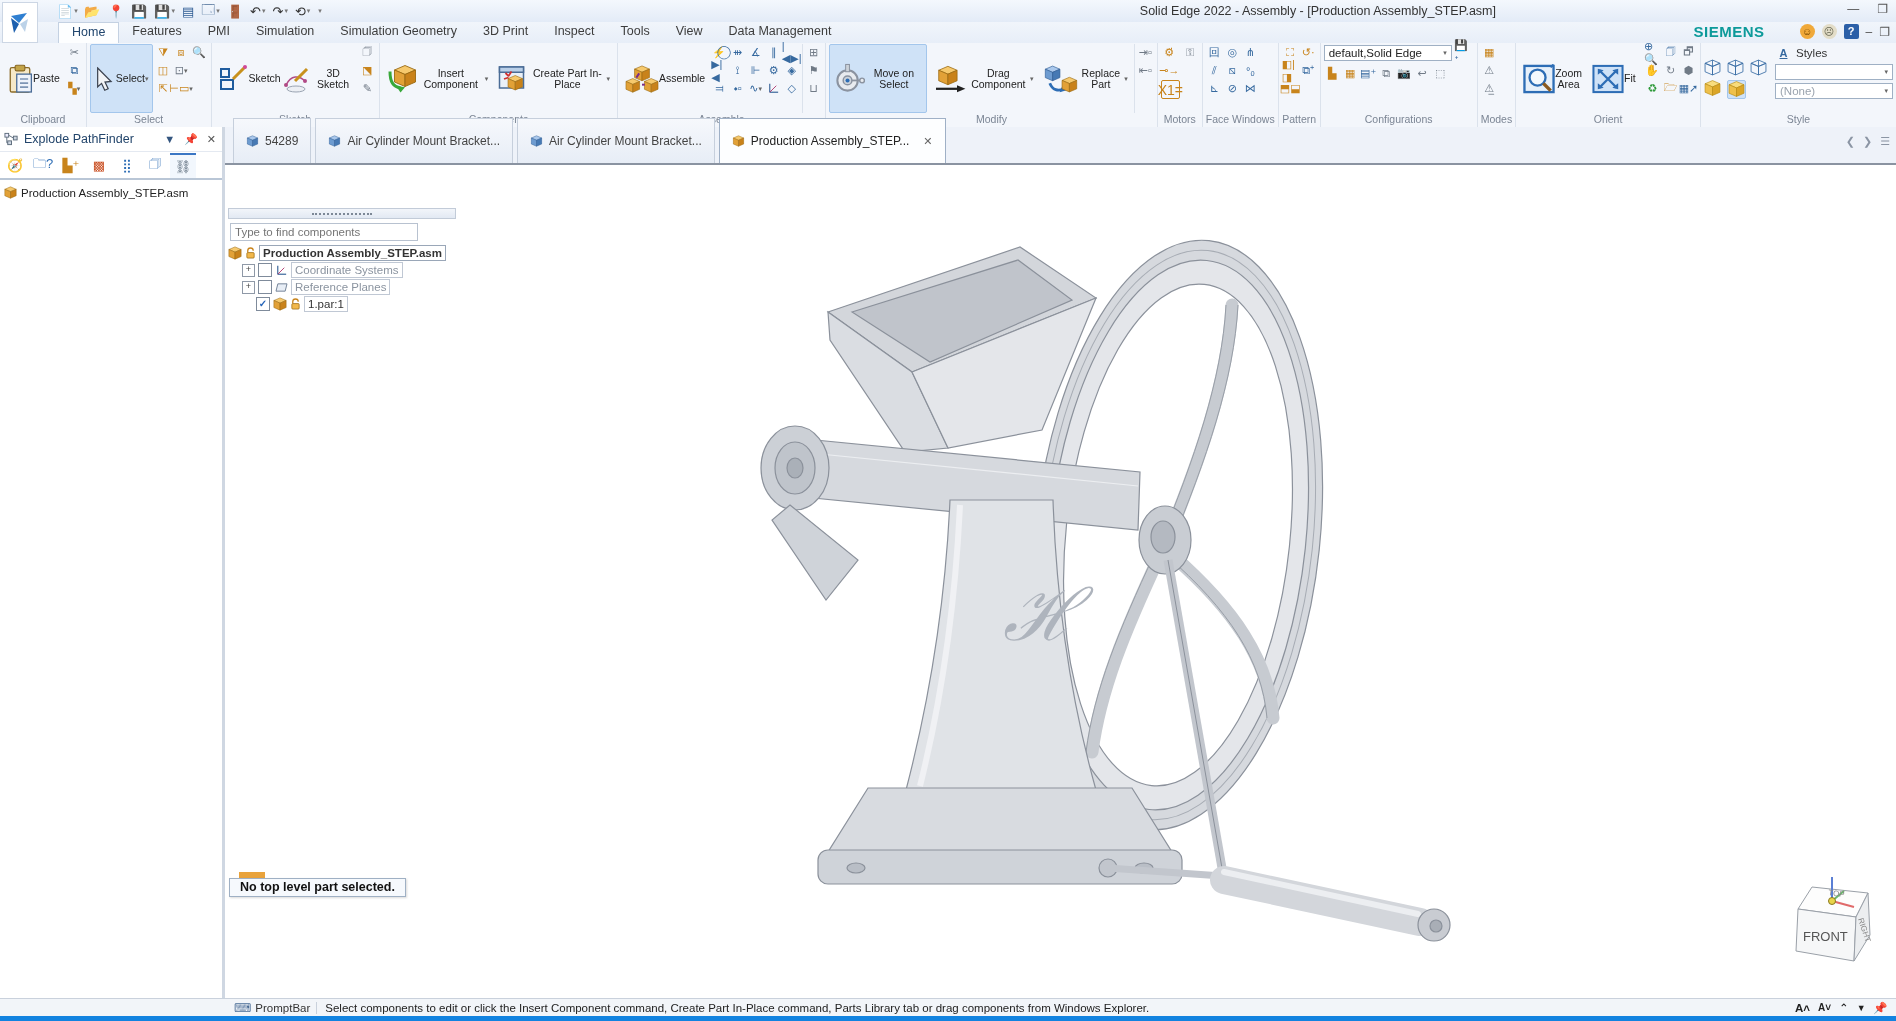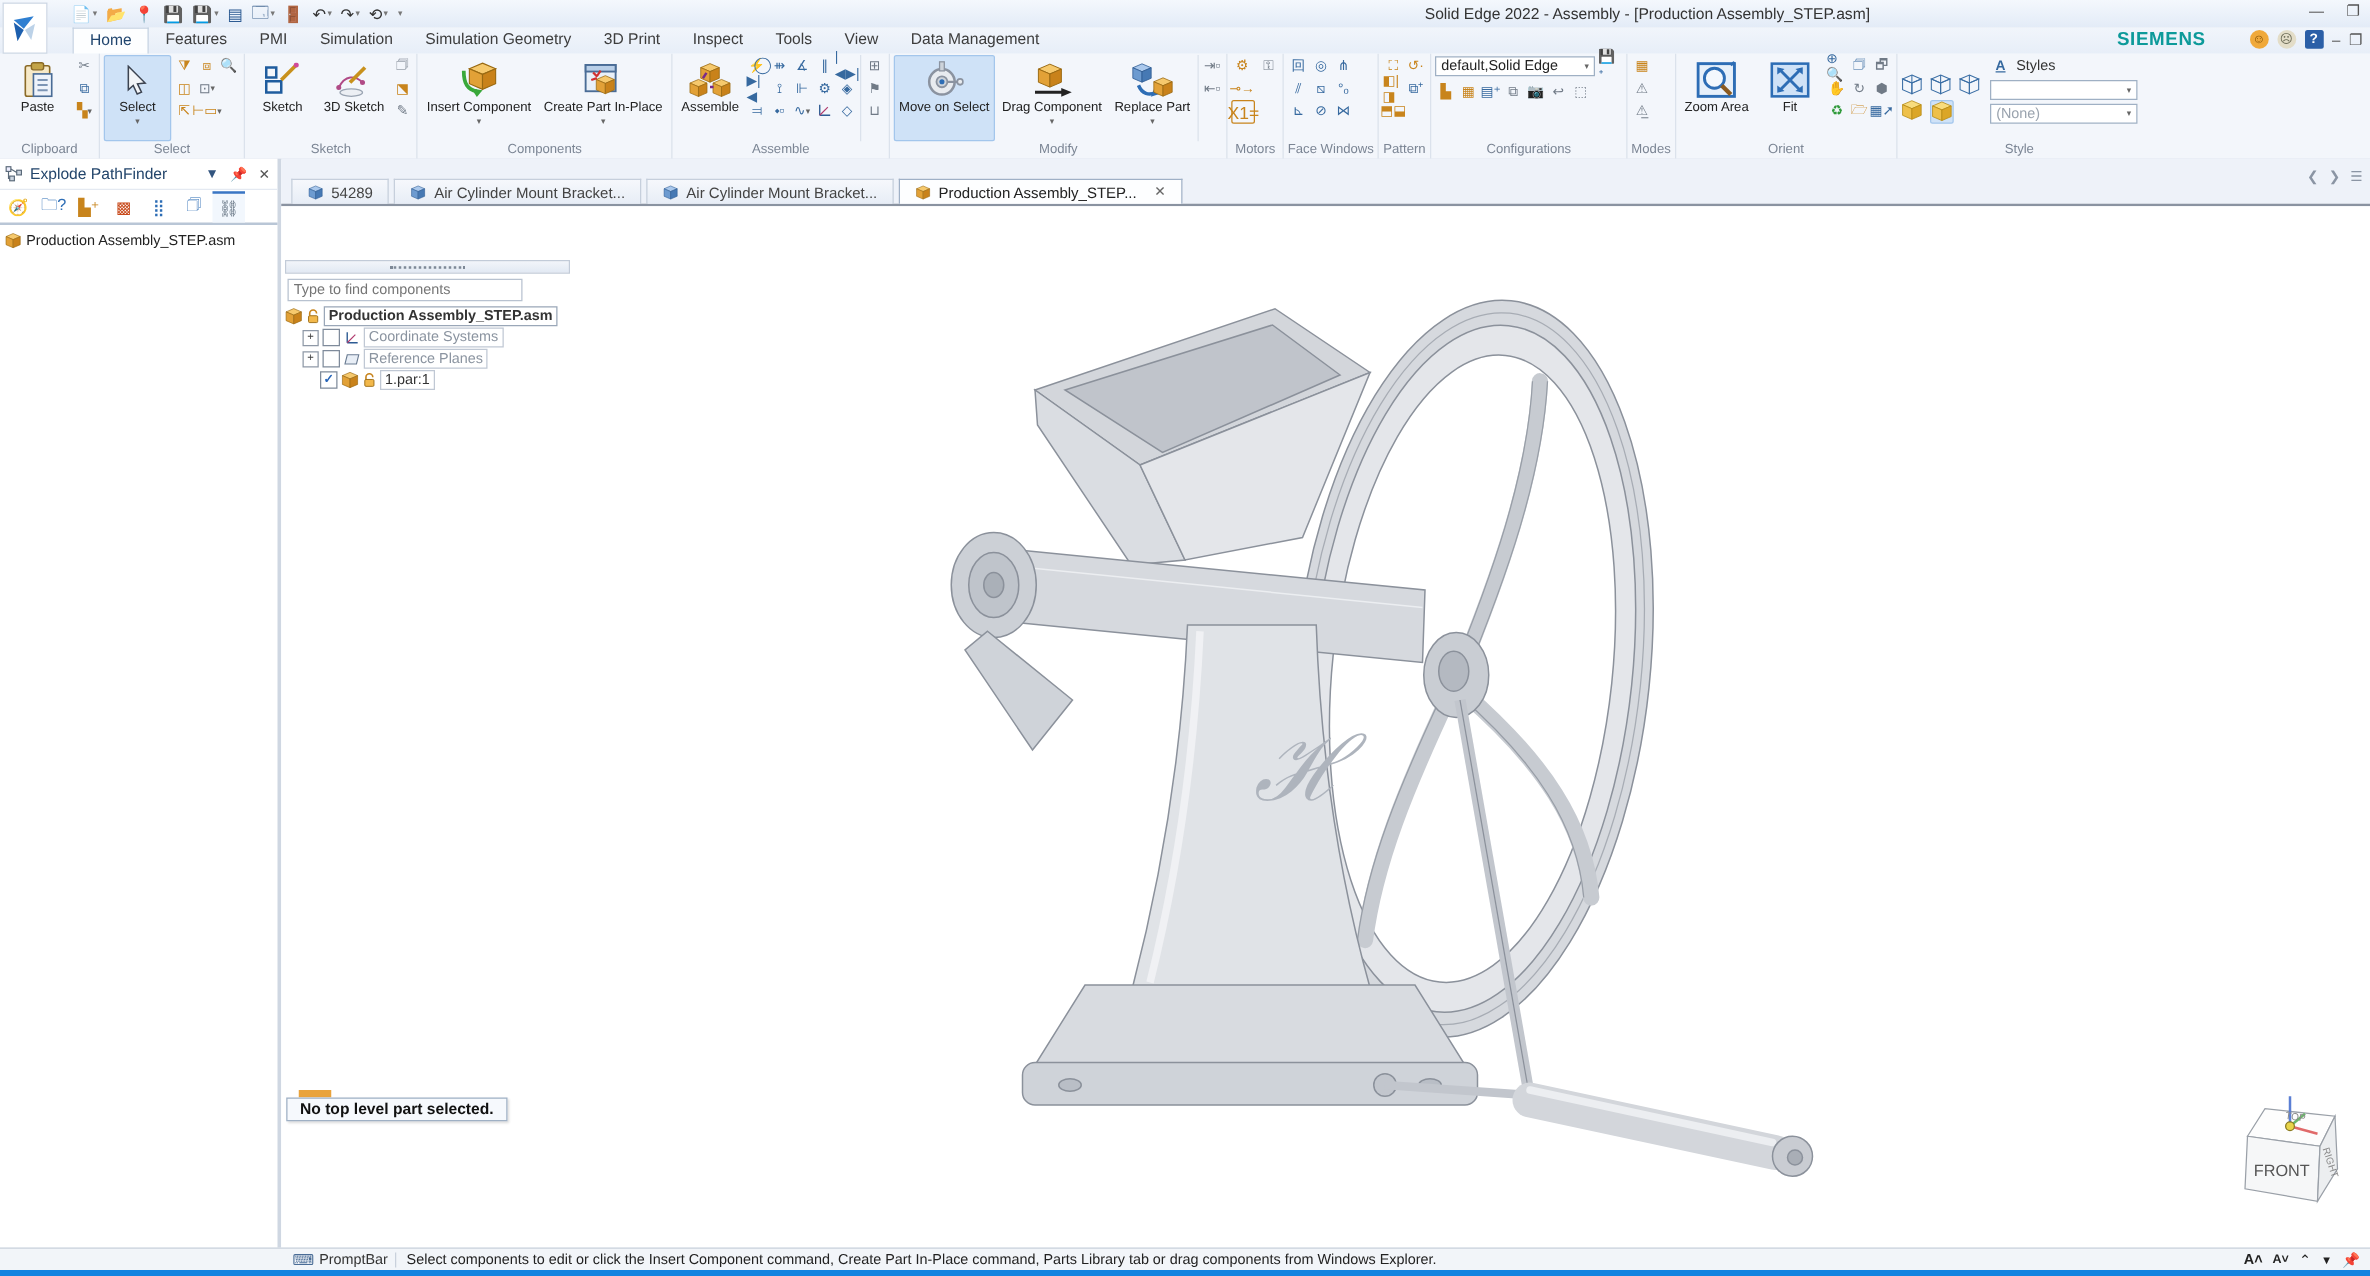--- a/index.html
+++ b/index.html
@@ -26,21 +26,21 @@
   .brand{color:#0d9a9a;font-weight:bold;font-size:15px;letter-spacing:.5px;margin-right:28px}
   .face{width:15px;height:15px;border-radius:50%;font-size:10px;line-height:15px;text-align:center}
   .help-badge{width:15px;height:15px;background:#2b5fa7;color:#fff;font-weight:bold;
               font-size:11px;line-height:15px;text-align:center;border-radius:2px}
   
   .ribbon{position:absolute;left:0;top:43px;width:100%;height:84px;background:#f3f6fb;
           border-bottom:1px solid #c9d3e0;display:flex}
   .grp{display:flex;flex-direction:column;border-right:1px solid #dbe2ec;padding:1px 3px 0}
   .grp-body{flex:1;display:flex;align-items:stretch;gap:2px}
   .grp-label{height:14px;font-size:10.5px;color:#7b8594;text-align:center;line-height:13px;white-space:nowrap}
-  .bigbtn{display:flex;flex-direction:column;align-items:center;justify-content:flex-start;
+  .bigbtn{display:flex;align-items:center;justify-content:flex-start;
           min-width:46px;padding:2px 3px;font-size:10.5px;line-height:11px;color:#222;
           text-align:center;border:1px solid transparent;border-radius:2px}
   .bigbtn .bic{height:34px;display:flex;align-items:center;justify-content:center}
   .bigbtn.hl{background:#cfe2f7;border-color:#a3c6ec}
   .dd{font-size:7px;color:#666}
   .minicol{display:flex;flex-direction:column;justify-content:flex-start;gap:1px}
   .minirow{display:flex;gap:1px}
   .mi{width:17px;height:17px;display:flex;align-items:center;justify-content:center;
       font-size:11px;border-radius:2px}
   .mi.b{color:#36699f}.mi.o{color:#c8841c}.mi.g{color:#707a86}
@@ -52,21 +52,21 @@
   .dock-head{height:24px;display:flex;align-items:center;padding:0 4px;gap:5px;border-bottom:1px solid #e4e9f1}
   .dock-title{flex:1;font-size:12.5px;color:#23456b}
   .dock-ctl{font-size:11px;color:#33557f;padding:0 2px}
   .dock-tools{height:26px;display:flex;align-items:center;gap:2px;padding:0 2px;border-bottom:2px solid #b9c6d6}
   .dtool{width:26px;height:23px;display:flex;align-items:center;justify-content:center;font-size:13px}
   .dtool.active{border-top:2px solid #3a76c4;background:#f2f7fd}
   .dock-root{display:flex;align-items:center;gap:4px;padding:6px 4px;font-size:11.5px;color:#222}
   
   .tabbar{position:absolute;left:225px;top:127px;right:0;height:36px;background:#eef2f9;
           border-bottom:2px solid #8a93a1}
-  .dtabs{position:absolute;left:8px;bottom:0;display:flex;height:20px}
+  .dtabs{position:absolute;left:8px;bottom:0;display:flex;height:45px}
   .dtab{display:flex;align-items:center;gap:6px;padding:0 12px;font-size:12px;color:#444;
         border:1px solid #c6cfdc;border-bottom:none;background:linear-gradient(#f6f8fc,#e7edf6);
         margin-right:4px;white-space:nowrap}
   .dtab.active{background:#fdfeff;color:#222;border-color:#9fb0c6}
   .dtab .close{margin-left:8px;color:#666;font-size:11px}
   .tabnav{position:absolute;right:6px;top:8px;display:flex;gap:8px;color:#8b95a4;font-size:11px}
   
   .viewport{position:absolute;left:225px;top:165px;right:0;bottom:22px;background:#fff;overflow:hidden}
   
   .fpf{position:absolute;left:3px;top:43px;width:228px}

